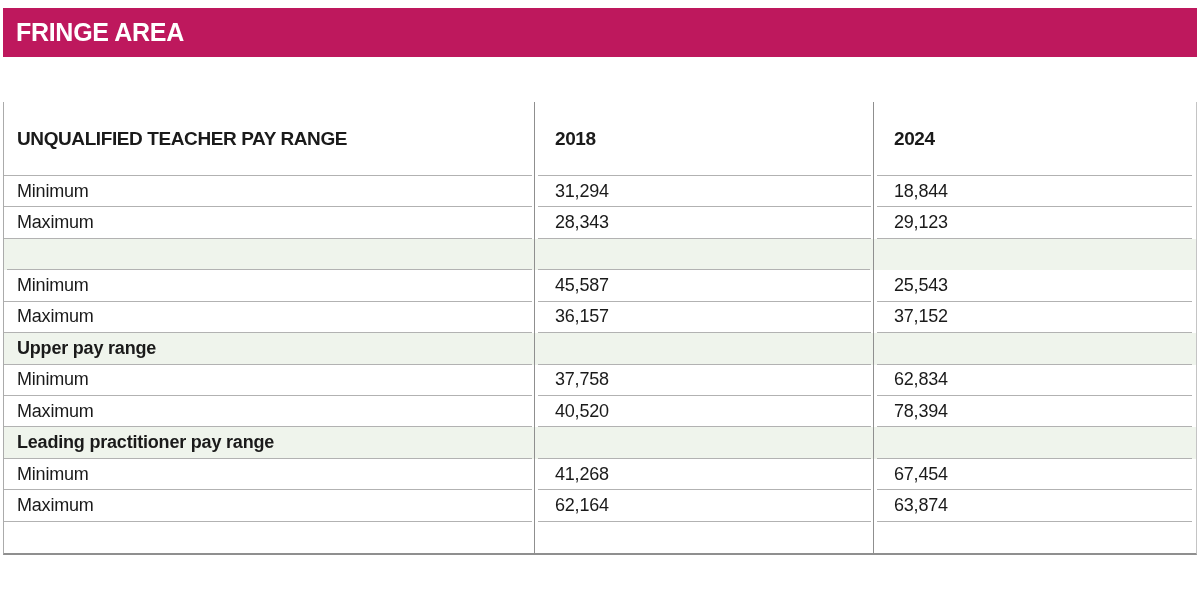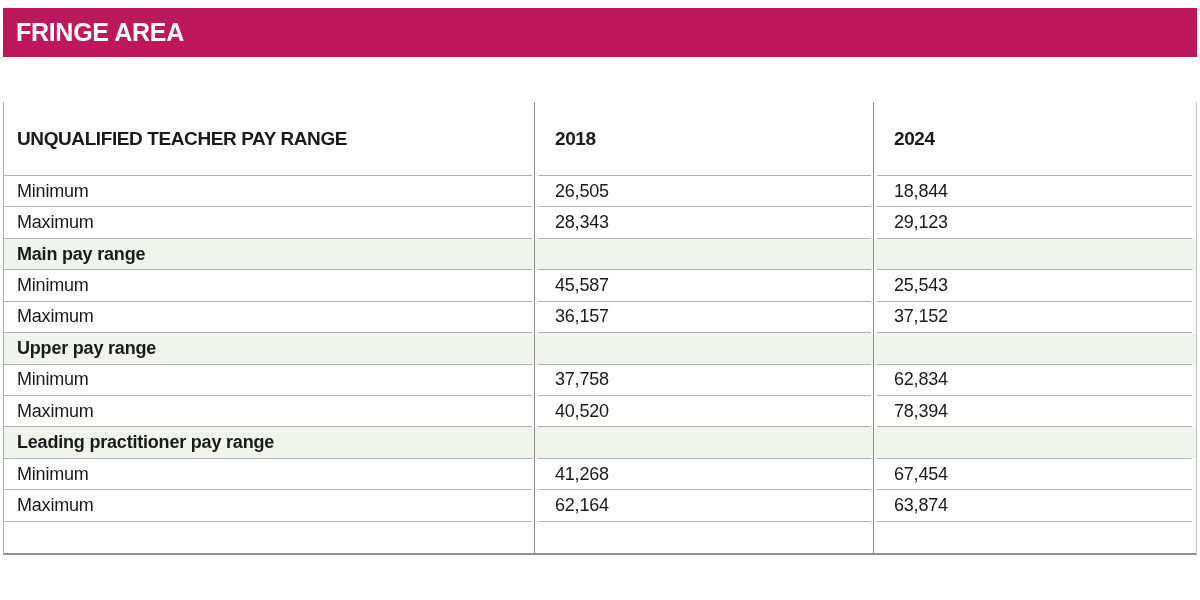--- a/index.html
+++ b/index.html
@@ -106,30 +106,29 @@
       <span>2018</span>
     </div>
     <div class="cell c3">
       <span>2024</span>
     </div>
   </div>
 
   <div class="rows" id="rows">
       <div class="row data">
         <div class="cell c1">Minimum</div>
-        <div class="cell c2">26,505</div>
+        <div class="cell c2">31,294</div>
         <div class="cell c3">18,844</div>
       </div>
       <div class="row data">
         <div class="cell c1">Maximum</div>
         <div class="cell c2">28,343</div>
         <div class="cell c3">29,123</div>
       </div>
       <div class="row section">
-        <div class="cell c1">Main pay range</div>
         <div class="cell c2"></div>
         <div class="cell c3"></div>
       </div>
       <div class="row data">
         <div class="cell c1">Minimum</div>
         <div class="cell c2">45,587</div>
         <div class="cell c3">25,543</div>
       </div>
       <div class="row data">
         <div class="cell c1">Maximum</div>

